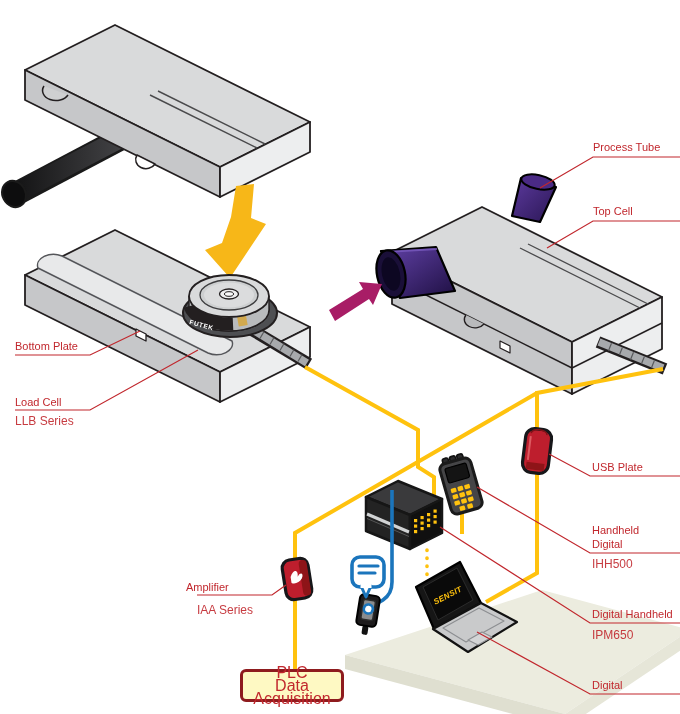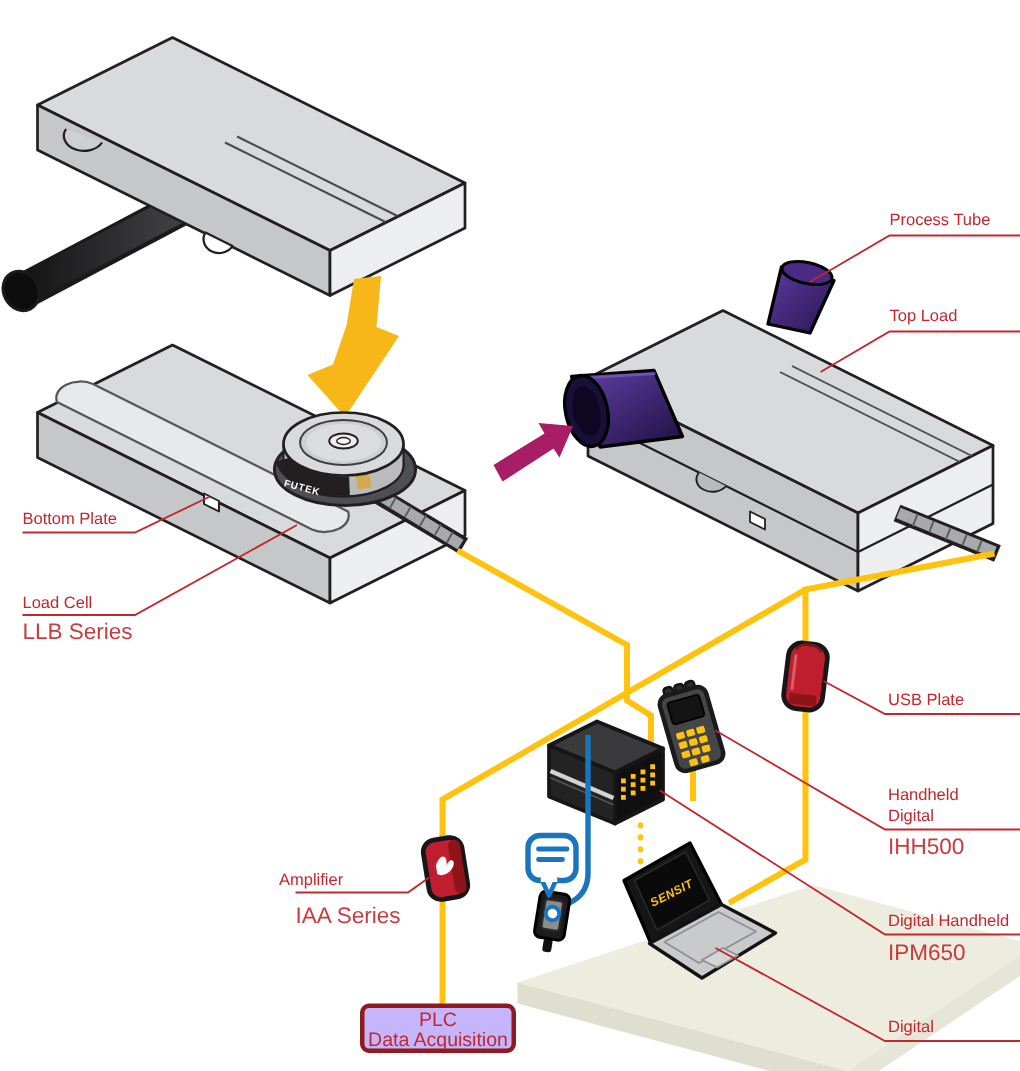--- a/index.html
+++ b/index.html
@@ -1,25 +1,25 @@
 <!DOCTYPE html>
 <html><head>
 <meta charset="utf-8">
 <style>
   html,body{margin:0;padding:0;background:#fff;}
   .stage{position:relative;width:680px;height:714px;background:#ffffff;overflow:hidden;
          font-family:"Liberation Sans", sans-serif;}
   .stage svg{position:absolute;left:0;top:0;}
   .lbl{position:absolute;color:#C1272D;font-size:11px;line-height:13.5px;white-space:nowrap;}
-  .lbl.sub{font-size:15px;opacity:.9;}
+  .lbl.sub{font-size:12px;opacity:.9;}
   .lbl.wrap{white-space:normal;}
   .plc-box{position:absolute;left:240px;top:669px;width:98px;height:27px;
-           border:3.5px solid #8E1B1E;border-radius:6px;background:#c4b5fd;
+           border:3.5px solid #8E1B1E;border-radius:6px;background:#fef9c3;
            display:flex;flex-direction:column;align-items:center;justify-content:center;
-           color:#C1272D;font-size:13px;line-height:13px;text-align:center;}
+           color:#C1272D;font-size:16px;line-height:13px;text-align:center;}
 </style>
 </head>
 <body>
 
 <div class="stage">
 
 <svg width="680" height="714" viewBox="0 0 680 714">
   <defs>
     <linearGradient id="gTube" x1="0" y1="0" x2="1" y2="0">
       <stop offset="0" stop-color="#141415"></stop>
@@ -221,21 +221,21 @@
     <path d="M680,553 L590,553 L477,487"></path>
     <path d="M680,623 L590,623 L440,527"></path>
     <path d="M680,694 L590,694 L477,632"></path>
     <path d="M15,355 L90,355 L140,331"></path>
     <path d="M15,410 L90,410 L198,350"></path>
     <path d="M197,595 L272,595 L286,585"></path>
   </g>
 </svg>
 
 <div class="lbl" style="left:593px;top:141px">Process Tube</div>
-<div class="lbl" style="left:593px;top:205px">Top Load</div>
+<div class="lbl" style="left:593px;top:205px">Top Cell</div>
 <div class="lbl" style="left:15px;top:340px">Bottom Plate</div>
 <div class="lbl" style="left:15px;top:396px">Load Cell</div>
 <div class="lbl sub" style="left:15px;top:415px">LLB Series</div>
 <div class="lbl" style="left:592px;top:461px">USB Plate</div>
 <div class="lbl wrap" style="left:592px;top:524px;width:66px">Handheld Digital</div>
 <div class="lbl sub" style="left:592px;top:558px">IHH500</div>
 <div class="lbl" style="left:592px;top:608px">Digital Handheld</div>
 <div class="lbl sub" style="left:592px;top:629px">IPM650</div>
 <div class="lbl" style="left:592px;top:679px">Digital</div>
 <div class="lbl" style="left:186px;top:581px">Amplifier</div>

